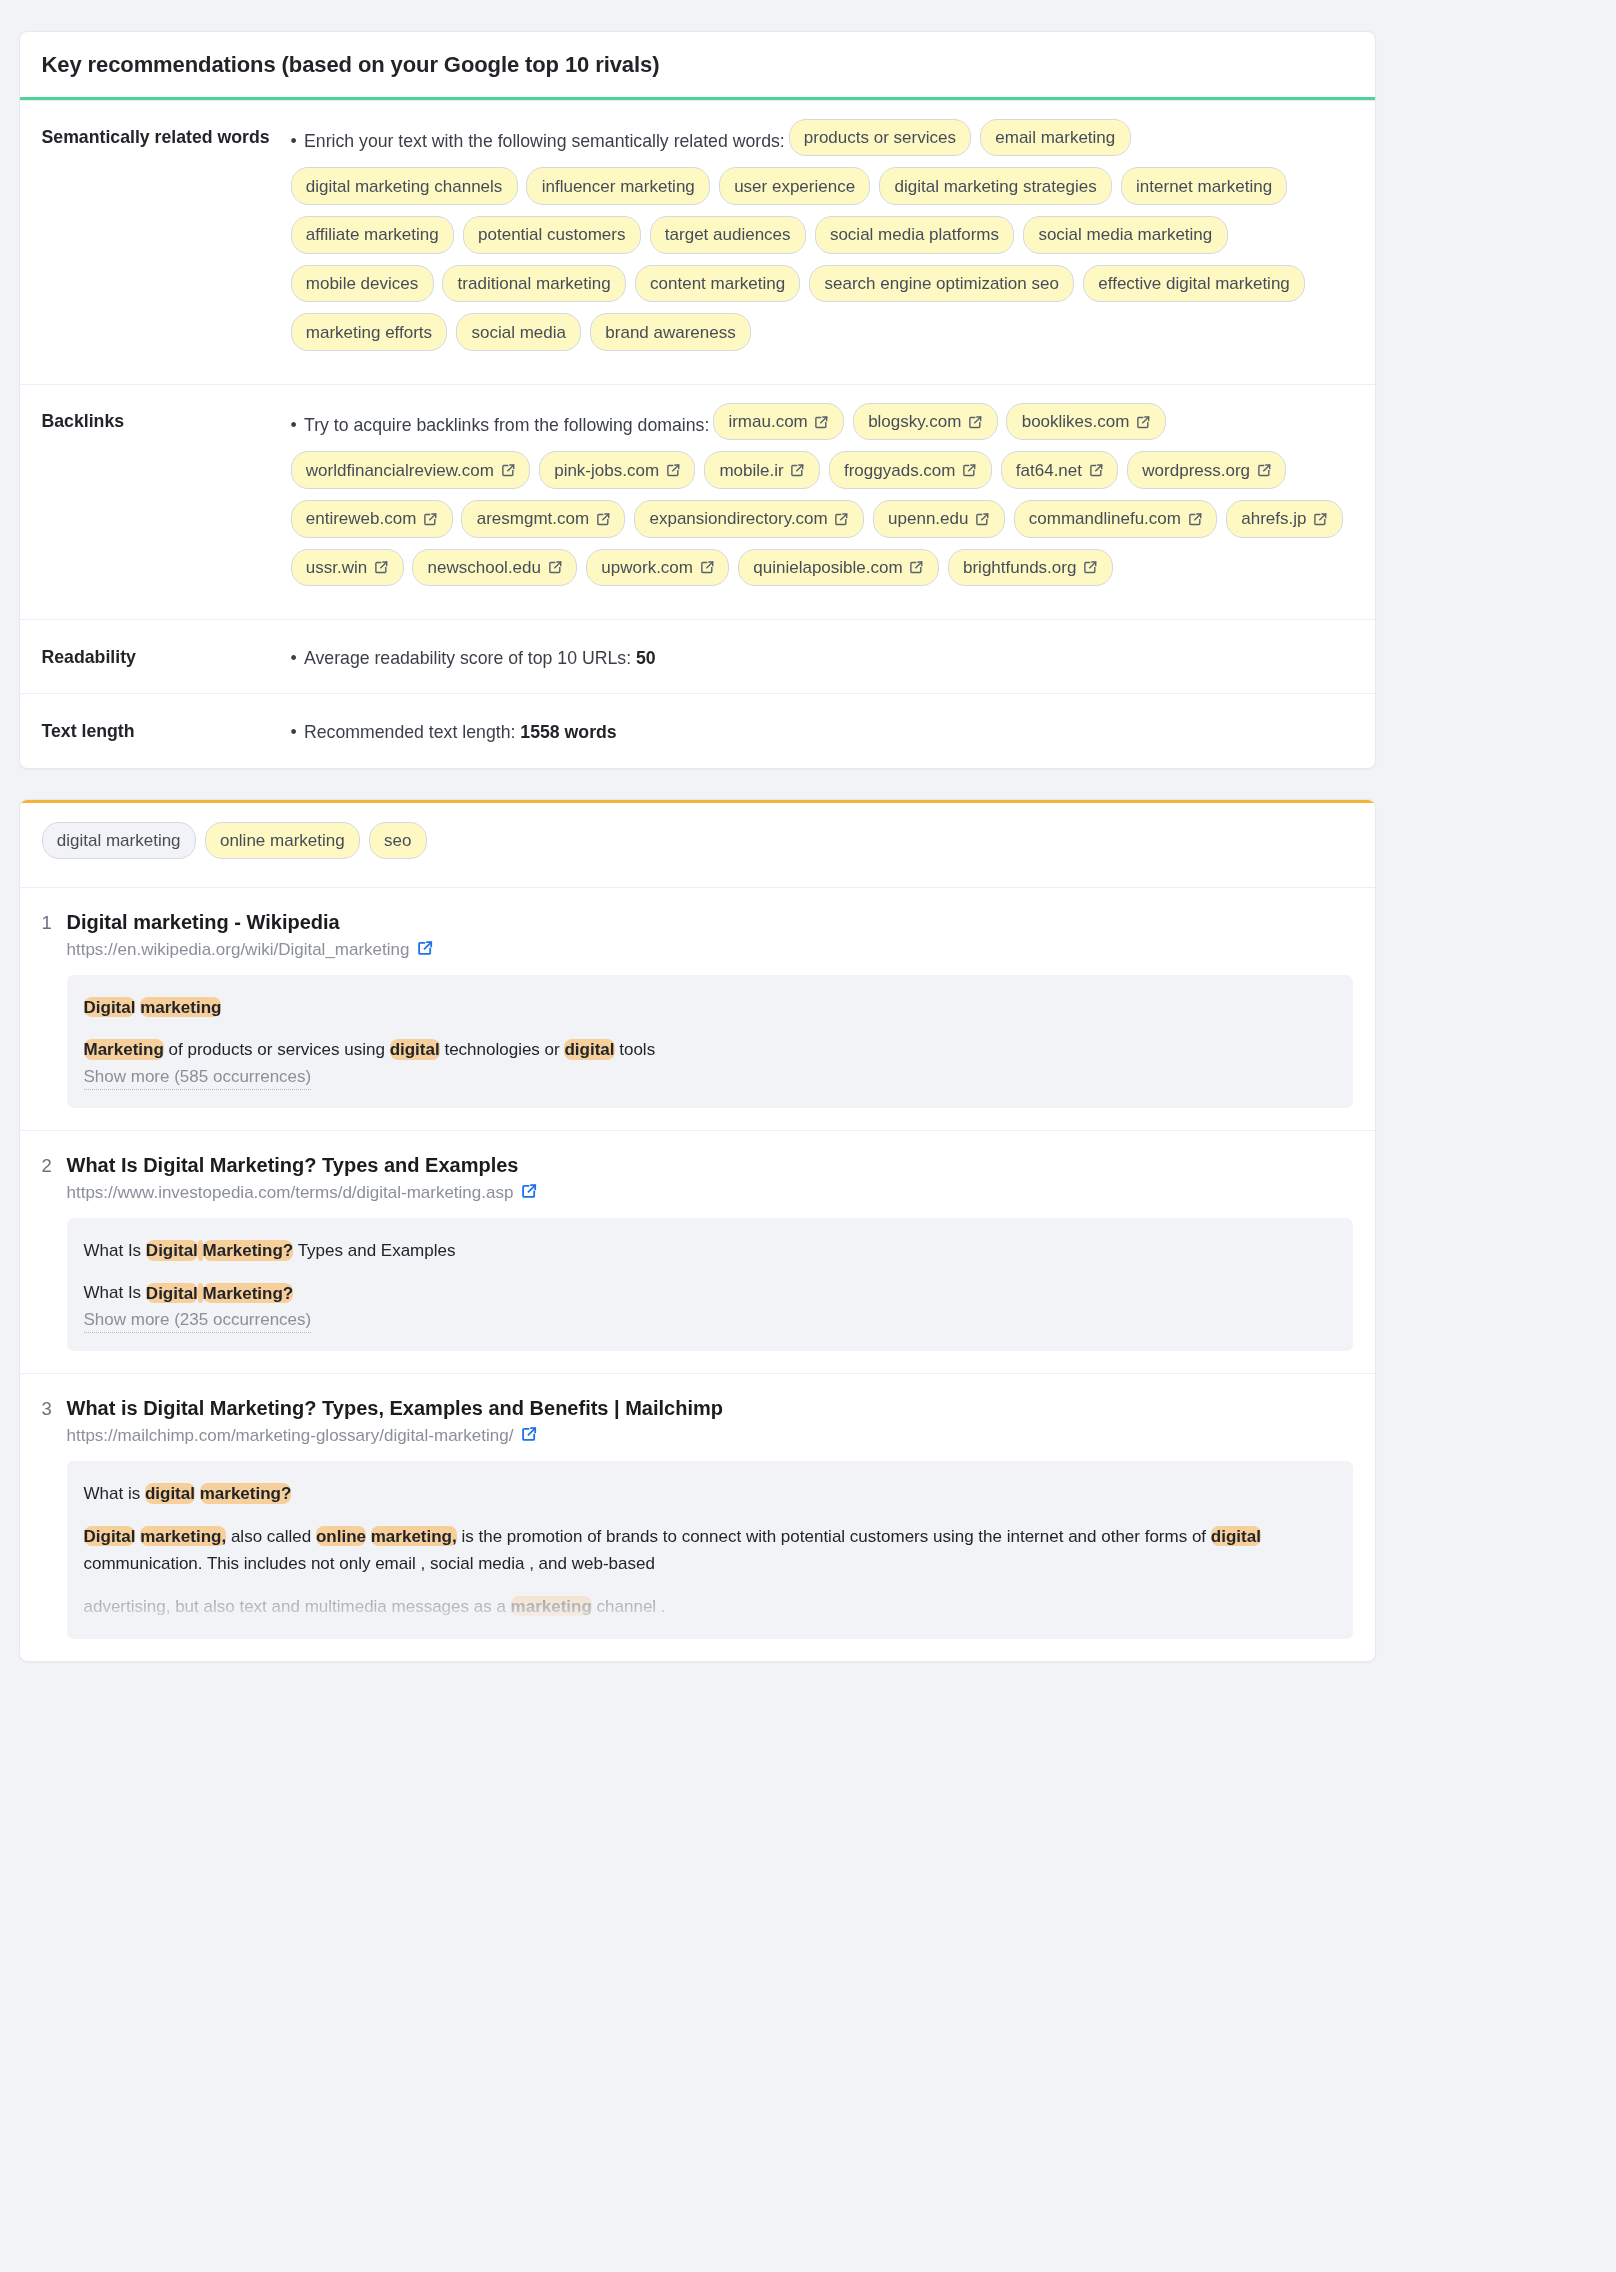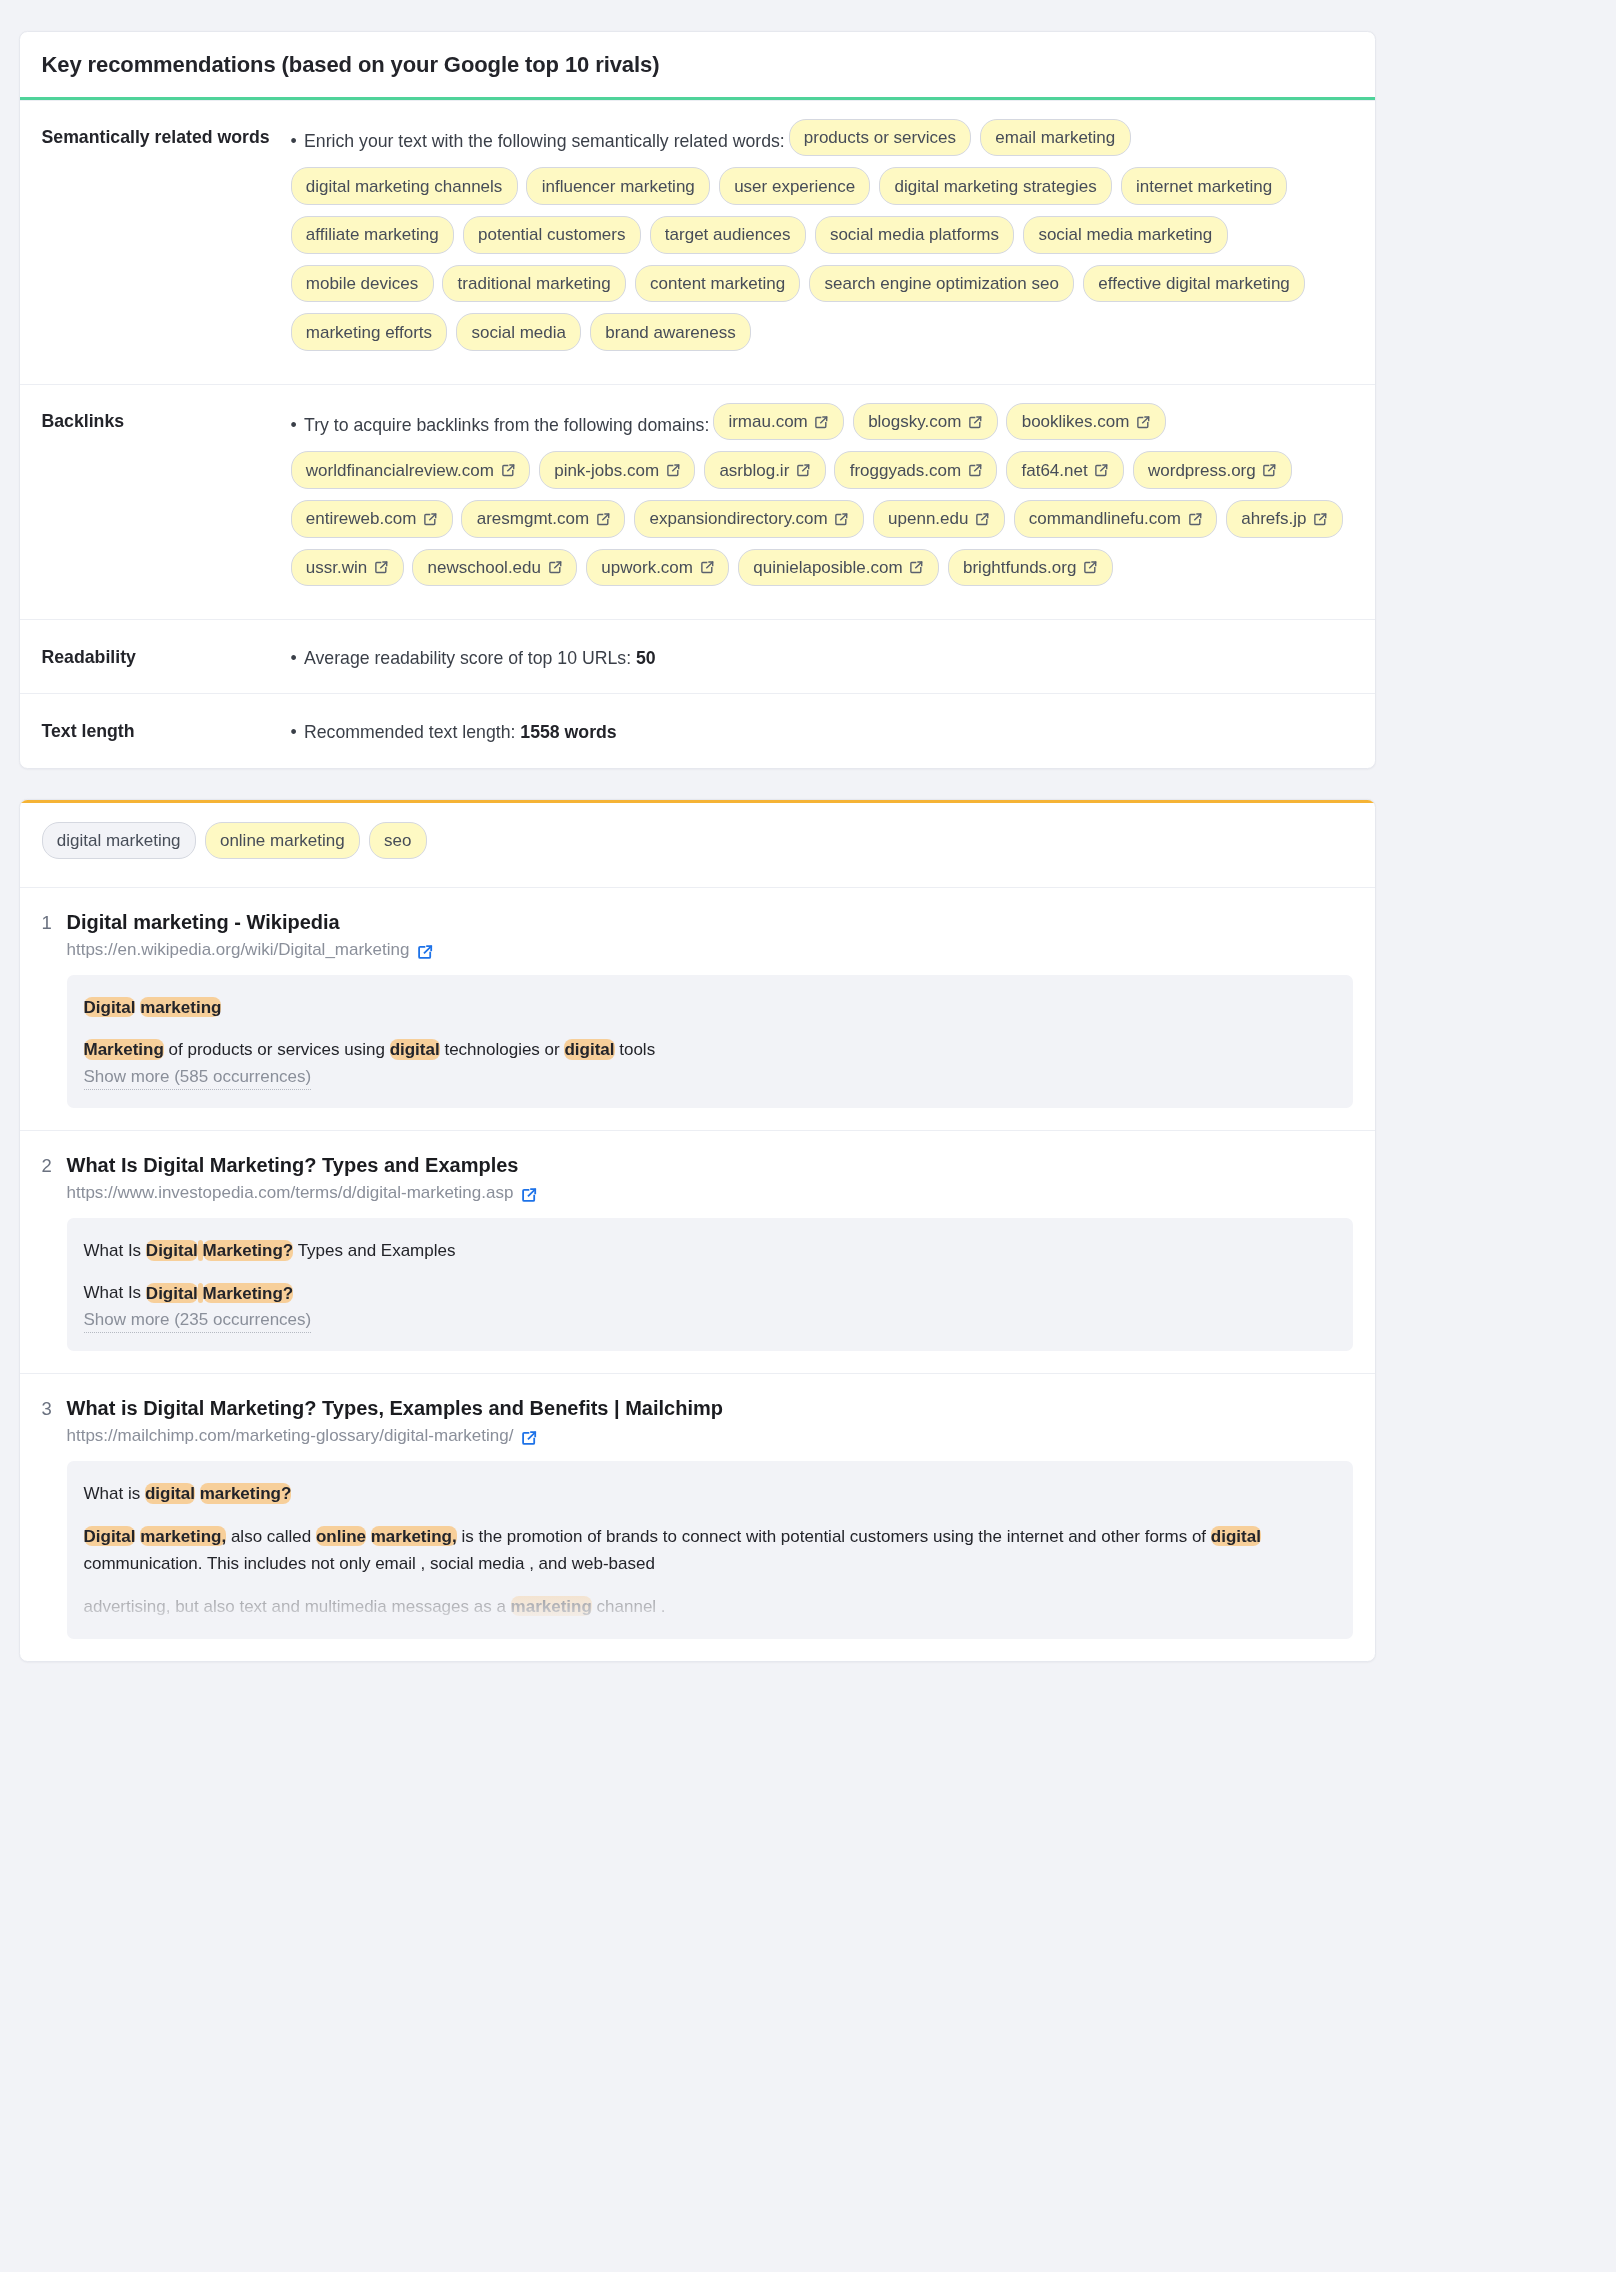--- a/index.html
+++ b/index.html
@@ -118,21 +118,21 @@
     font-size: 20px;
     color: #1b1c20;
     font-weight: bold;
     line-height: 1.25;
     margin-bottom: 5px;
   }
   .result-url {
     font-size: 17px;
     color: #8a8f9a;
     display: flex;
-    align-items: flex-end;
+    align-items: flex-start;
     gap: 7.6px;
     margin-bottom: 15px;
   }
   .result-url .ext-blue svg { width: 16px; height: 16px; display: block; }
 
   .snippet {
     background: #f2f3f7;
     border-radius: 6.7px;
     padding: 18.5px 20px 18.5px 17px;
     position: relative;
@@ -270,21 +270,21 @@
             </span> <span class="chip">
               <span>pink-jobs.com</span>
               <span class="ext">
                 <svg viewBox="0 0 16 16" fill="none" stroke="#5a616d" stroke-width="1.6" stroke-linecap="square">
                   <path d="M13.2 8.6v4.3a1 1 0 0 1-1 1H3.1a1 1 0 0 1-1-1V3.8a1 1 0 0 1 1-1h4.3"></path>
                   <path d="M10.1 2.2h4.1v4.1"></path>
                   <path d="M14.0 2.4 7.6 8.8"></path>
                 </svg>
               </span>
             </span> <span class="chip">
-              <span>asrblog.ir</span>
+              <span>mobile.ir</span>
               <span class="ext">
                 <svg viewBox="0 0 16 16" fill="none" stroke="#5a616d" stroke-width="1.6" stroke-linecap="square">
                   <path d="M13.2 8.6v4.3a1 1 0 0 1-1 1H3.1a1 1 0 0 1-1-1V3.8a1 1 0 0 1 1-1h4.3"></path>
                   <path d="M10.1 2.2h4.1v4.1"></path>
                   <path d="M14.0 2.4 7.6 8.8"></path>
                 </svg>
               </span>
             </span> <span class="chip">
               <span>froggyads.com</span>
               <span class="ext">

